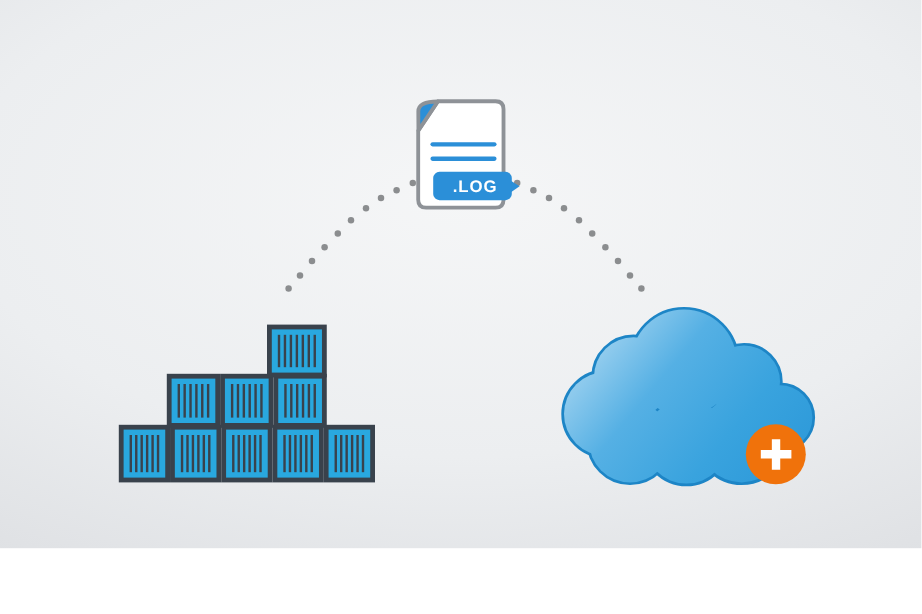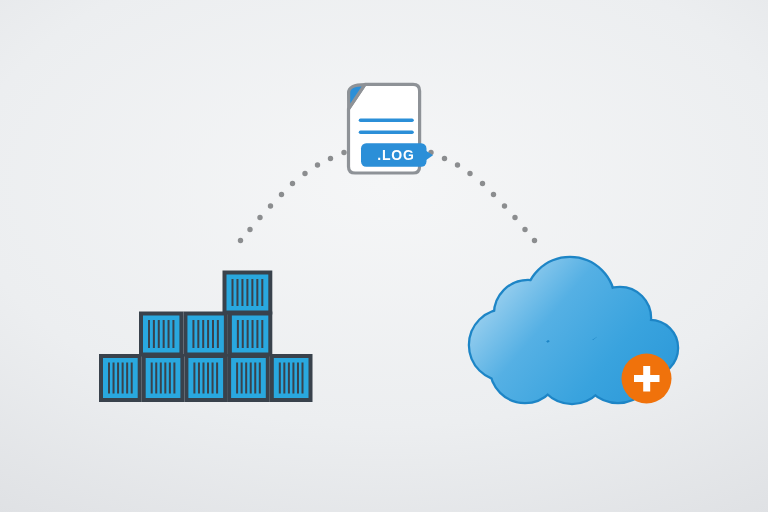--- a/index.html
+++ b/index.html
@@ -1,19 +1,19 @@
 <!DOCTYPE html>
 <html style="--background-center: #f5f6f7; --background-edge: #d5d8db; --accent-blue: #2b8fd8; --page-fill: #ffffff; --page-border: #8e9297; --container-dark: #39424c; --container-cyan: #29a8df; --cloud-light: #b5dcf3; --cloud-mid: #55b0e4; --cloud-deep: #2f9bda; --cloud-outline: #1d85c6; --badge-orange: #f0720b; --plus-white: #ffffff; --dot-gray: #8b8d8f;"><head>
 <meta charset="utf-8">
 <style>
   html,body{margin:0;padding:0;}
   body{font-family:"Liberation Sans", sans-serif;}
   .stage{
     position:relative;
-    width:768px;height:512px;
+    width:768px;height:457px;
     overflow:hidden;
     background:radial-gradient(120% 105% at 50% 36%,
       var(--background-center,#f5f6f7) 0%,
       #eceef0 45%,
       #e0e2e5 72%,
       var(--background-edge,#d5d8db) 100%);
   }
   svg{display:block;}
   .page-body{fill:var(--page-fill,#fff);stroke:var(--page-border,#8e9297);stroke-width:3.2;stroke-linejoin:round;}
   .page-fold{fill:var(--accent-blue,#2b8fd8);stroke:var(--page-border,#8e9297);stroke-width:3.2;stroke-linejoin:round;}

